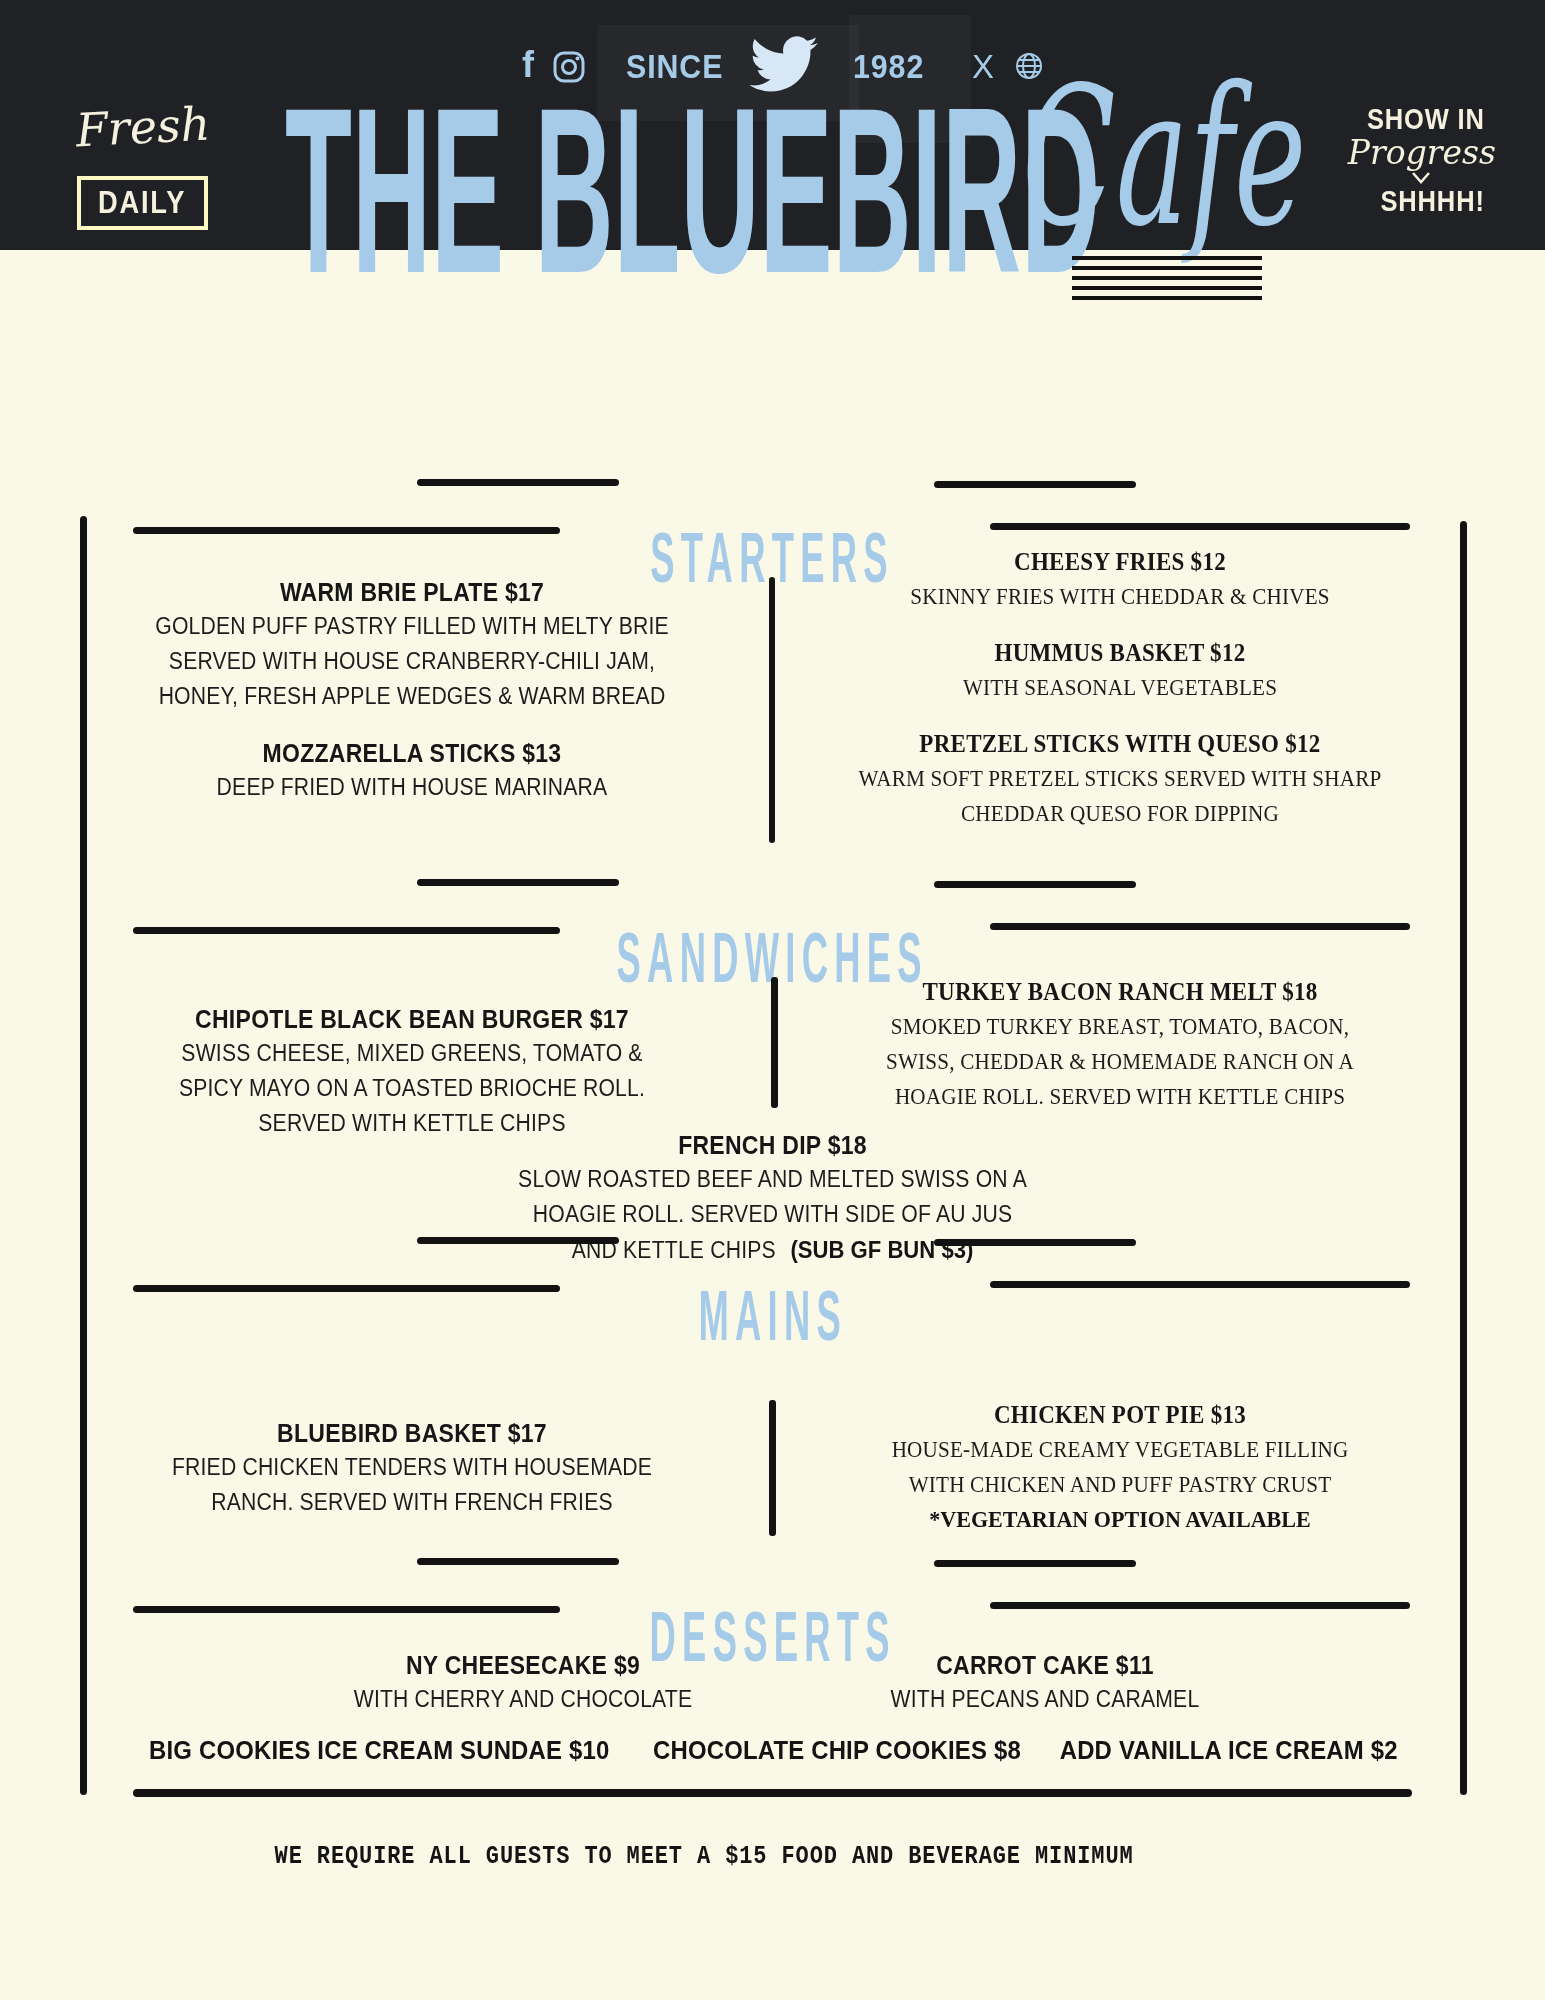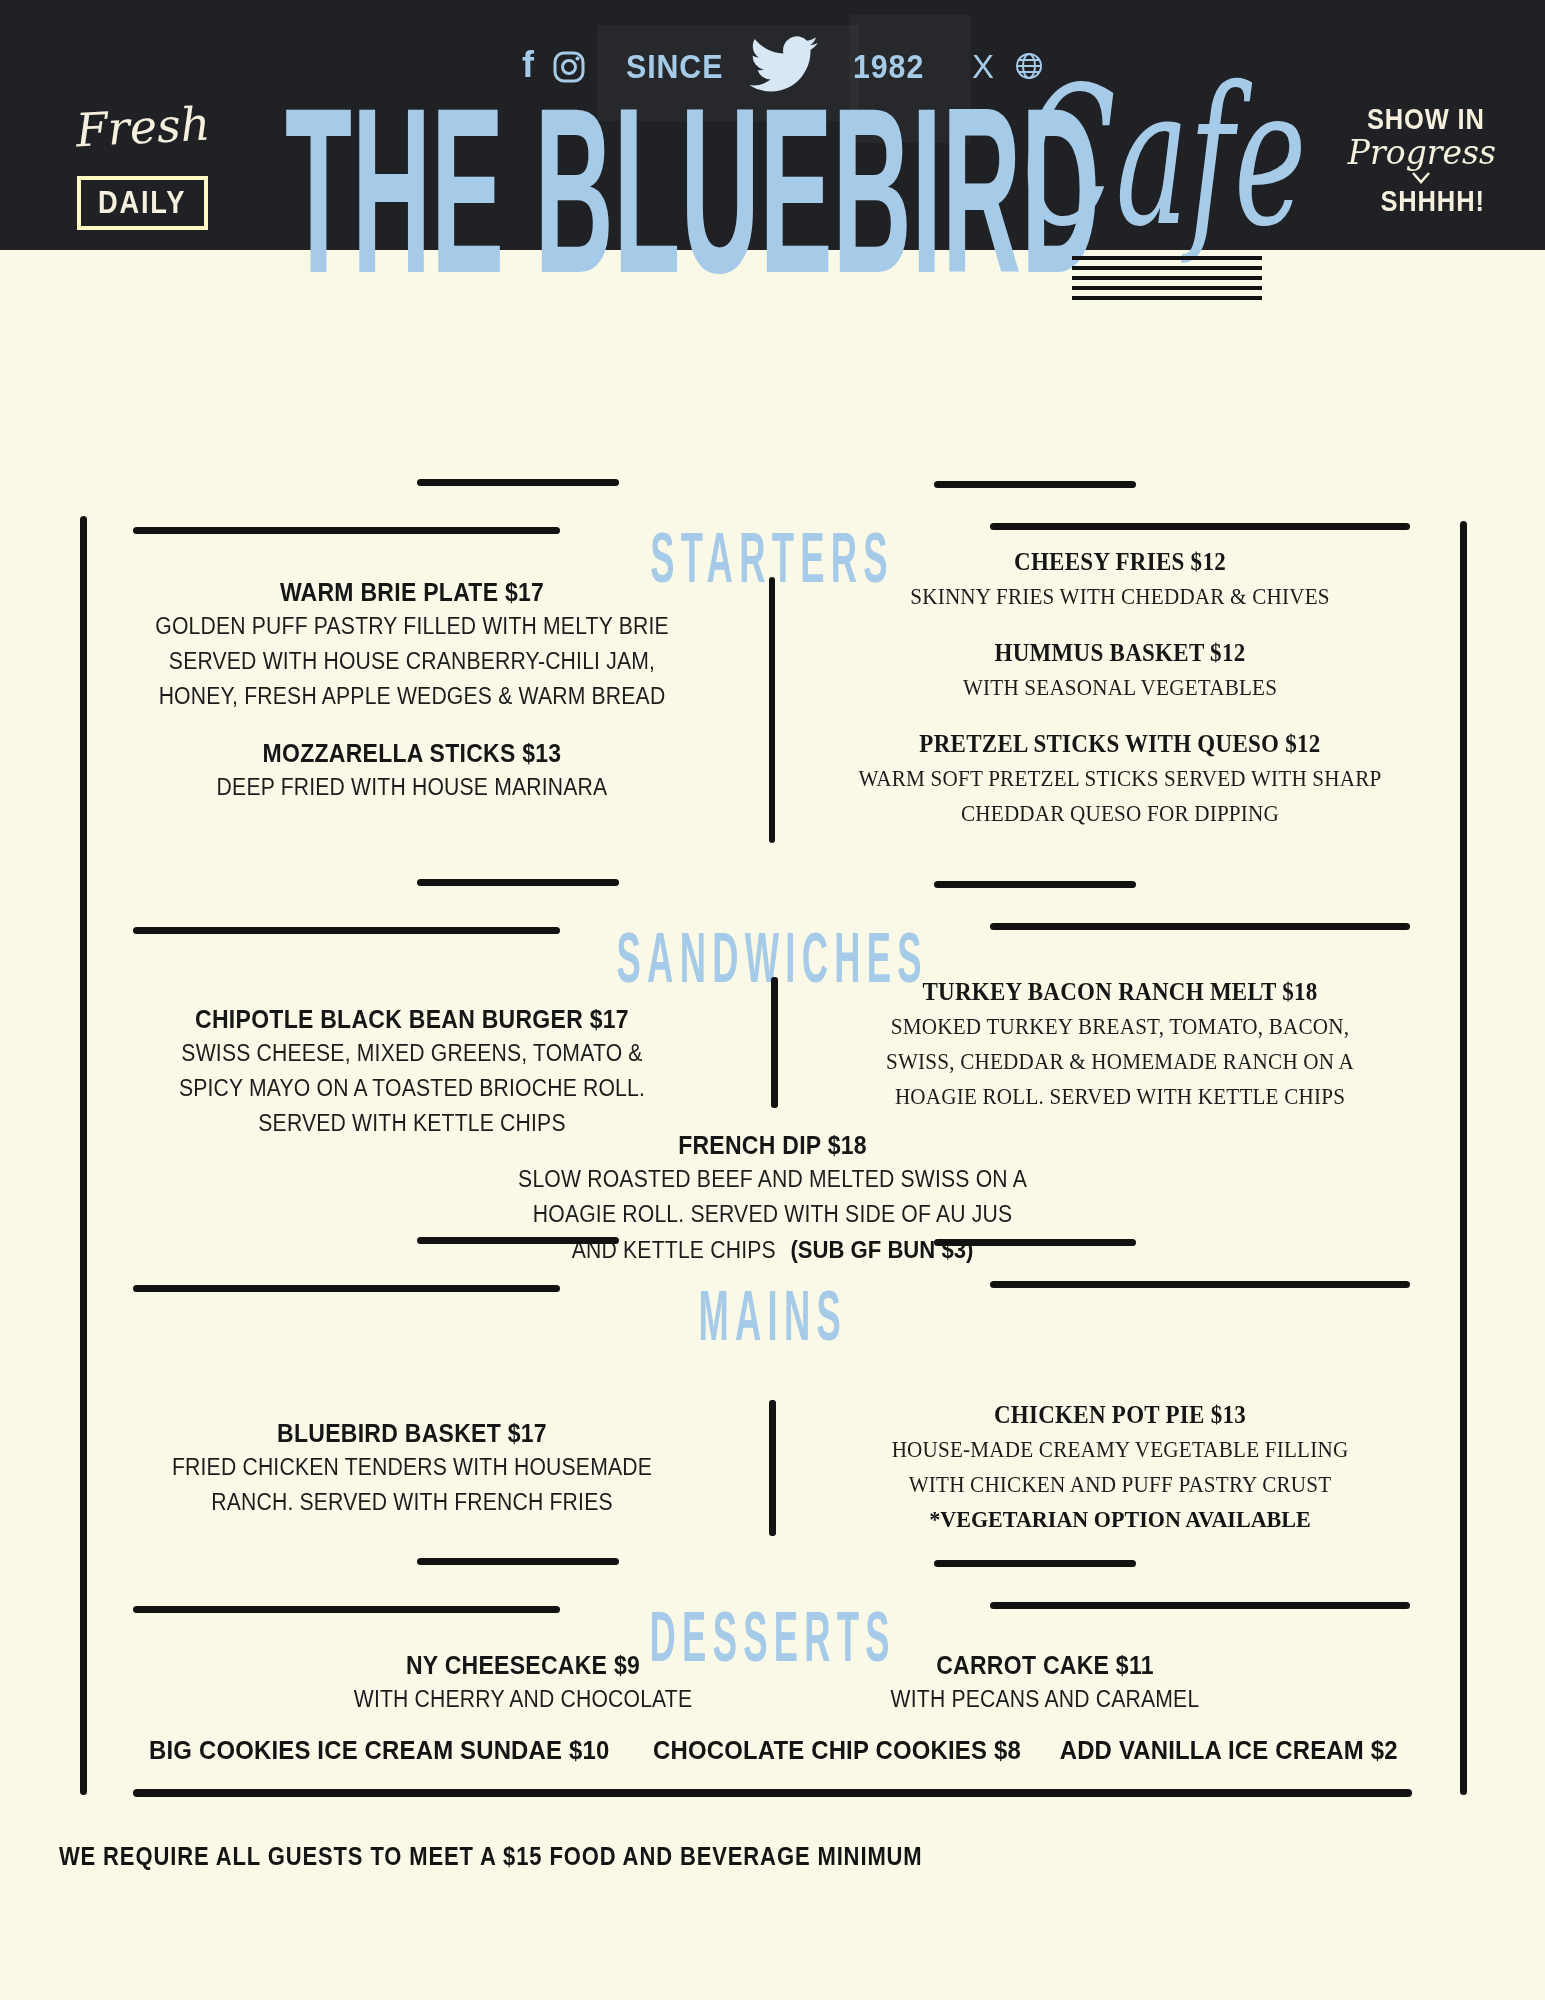--- a/index.html
+++ b/index.html
@@ -72,21 +72,21 @@
   .div-mains{left:769px;top:1400px;width:7px;height:136px;}
 
   .feature{position:absolute;left:0;top:1128px;width:1545px;text-align:center;}
   .feature .inner{display:inline-block;transform:scaleX(.92);}
   .feature .last-line{display:flex;justify-content:center;align-items:baseline;gap:16px;}
 
   .bottom-row{position:absolute;left:129px;top:1735px;width:1283px;display:flex;justify-content:space-between;}
   .bottom-row span{font-weight:700;font-size:26px;letter-spacing:.2px;white-space:nowrap;
                    transform:scaleX(.92);transform-origin:center;color:#141414;}
 
-  .footer-note{position:absolute;left:0;top:1842px;width:1408px;}
+  .footer-note{position:absolute;left:0;top:1842px;width:1408px;text-align:center;font-family:Liberation Mono, monospace;}
   .footer-note span{display:inline-block;font-weight:700;font-size:25px;letter-spacing:1px;
                     transform:scaleX(.88);white-space:nowrap;color:#141414;}
   svg{display:block;}
 </style>
 </head>
 <body>
 
 <div class="page">
 
   <header class="masthead">

